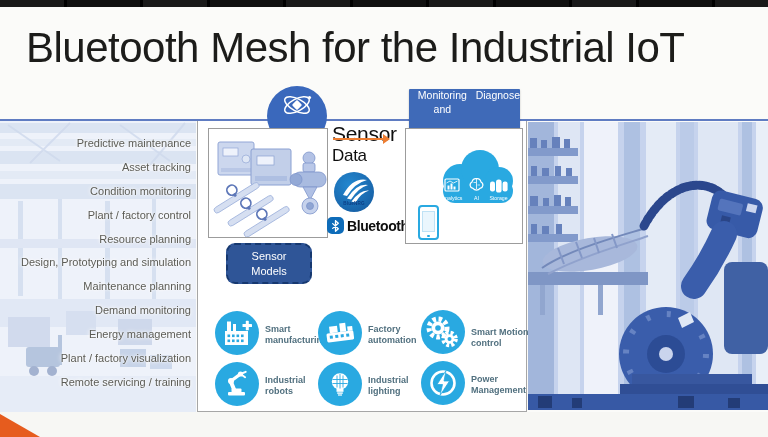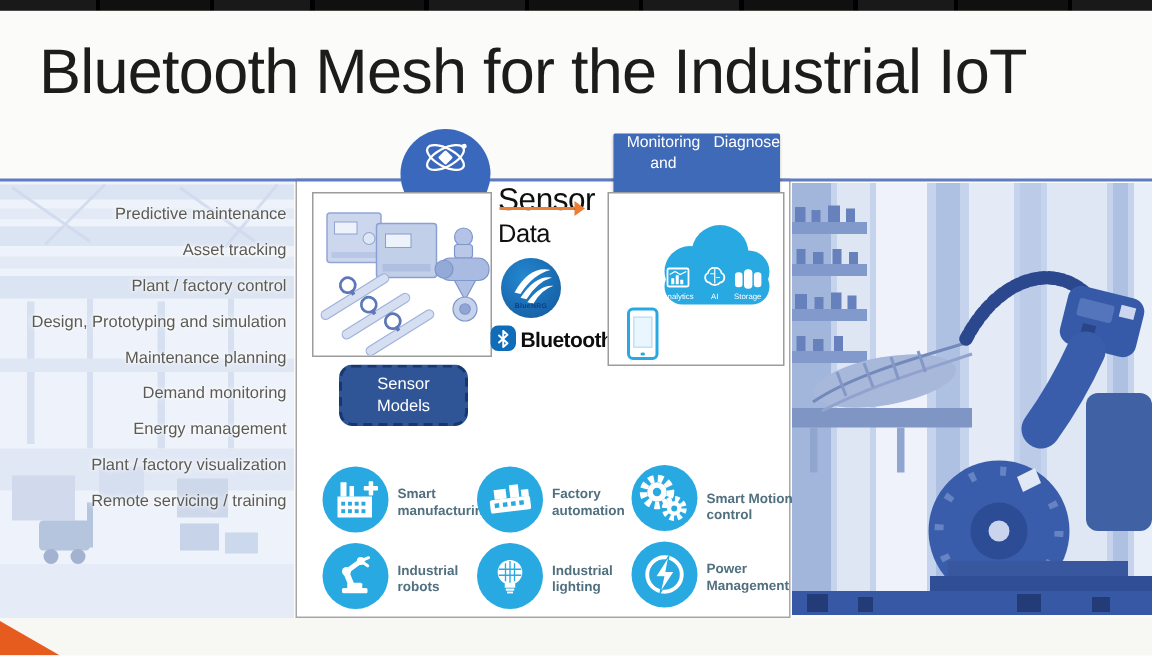--- a/index.html
+++ b/index.html
@@ -153,21 +153,23 @@
         <circle cx="52" cy="250" r="5" fill="#7288b5"></circle>
       </g>
       <rect x="120" y="228" width="26" height="18" fill="#aabddc"></rect>
       <rect x="150" y="234" width="22" height="14" fill="#b4c5e2"></rect>
       <rect y="255" width="196" height="36" fill="#dee6f4"></rect>
       <rect width="196" height="291" fill="#f4f7fc" opacity=".38"></rect>
     </svg>
     <div class="use-list">
       <div class="use-item">Predictive maintenance</div>
       <div class="use-item">Asset tracking</div>
+      <div class="use-item">Condition monitoring</div>
       <div class="use-item">Plant / factory control</div>
+      <div class="use-item">Resource planning</div>
       <div class="use-item">Design, Prototyping and simulation</div>
       <div class="use-item">Maintenance planning</div>
       <div class="use-item">Demand monitoring</div>
       <div class="use-item">Energy management</div>
       <div class="use-item">Plant / factory visualization</div>
       <div class="use-item">Remote servicing / training</div>
     </div>
   </div>
 
   <div class="center-panel"></div>

